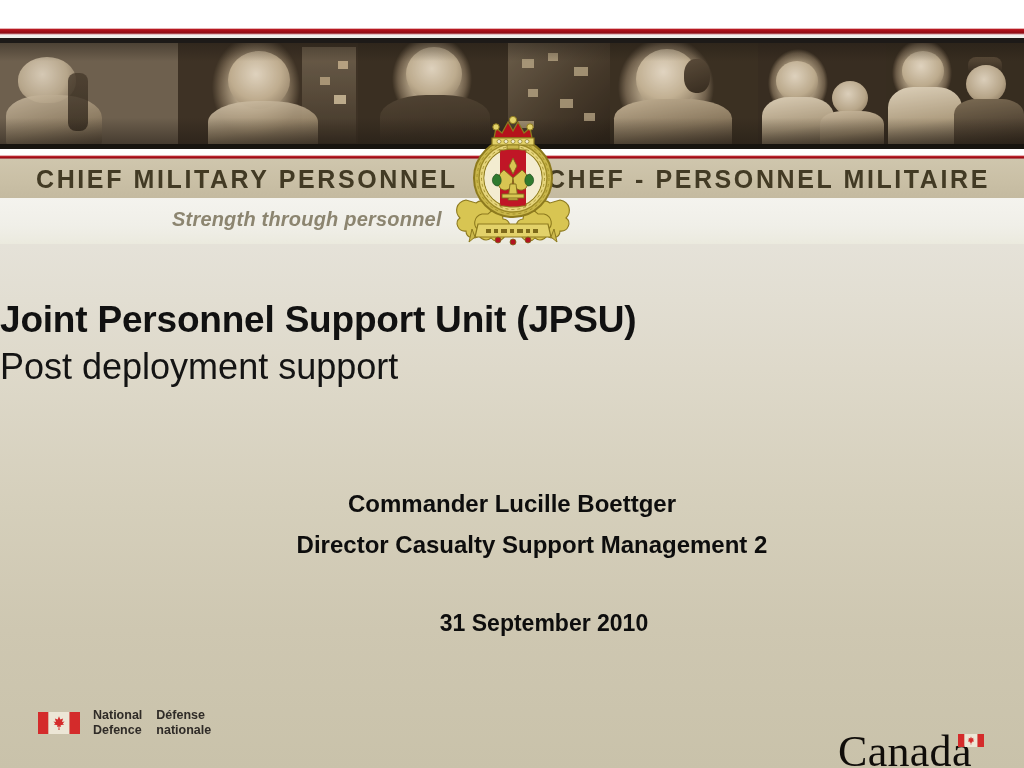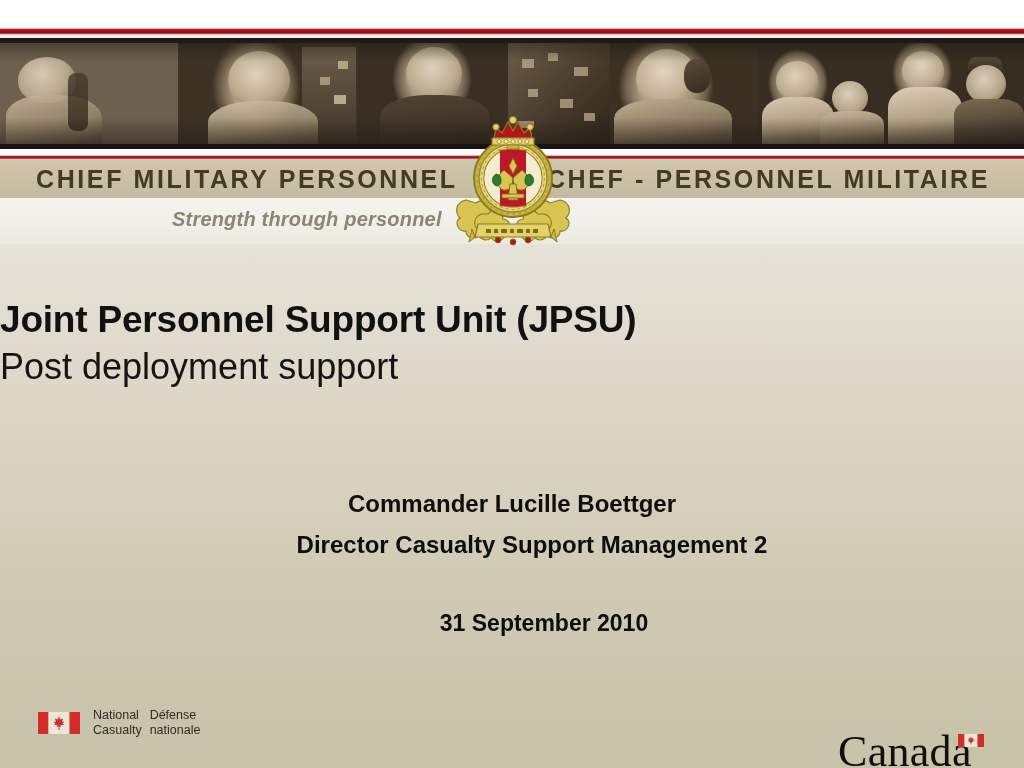--- a/index.html
+++ b/index.html
@@ -398,21 +398,22 @@
     display: flex;
     align-items: center;
     gap: 13px;
   }
   .flag-sm {
     width: 42px; height: 22px;
     display: block;
   }
   .dnd-cols {
     display: flex;
-    gap: 8px;
+    gap: 14px;
+    font-weight: bold;
   }
   .dnd-col {
     font-size: 12.5px;
     line-height: 14.5px;
     color: #2f2b27;
     font-family: "Liberation Sans", sans-serif;
     white-space: nowrap;
   }
   .dnd-col span { display: block; }
 
@@ -610,21 +611,21 @@
       <rect x="10.5" y="0" width="21" height="22" fill="#ece6d6"></rect>
       <rect x="31.5" y="0" width="10.5" height="22" fill="#d42b2b"></rect>
       <path d="M21 4.2 L22.3 7.6 L25.1 6.6 L24 9.9 L26.6 9.6 L24.7 11.6 L26.2 12.6
                L22.6 13.2 L22.9 15.1 L21.3 14.4 L21.6 17.9 L20.4 17.9 L20.7 14.4
                L19.1 15.1 L19.4 13.2 L15.8 12.6 L17.3 11.6 L15.4 9.6 L18 9.9
                L16.9 6.6 L19.7 7.6 Z" fill="#d42b2b"></path>
     </svg>
     <div class="dnd-cols">
       <div class="dnd-col">
         <span>National</span>
-        <span>Casualty</span>
+        <span>Defence</span>
       </div>
       <div class="dnd-col">
         <span>Défense</span>
         <span>nationale</span>
       </div>
     </div>
   </div>
 
   <div class="canada-wm">
     <div class="canada-word">Canada</div>

